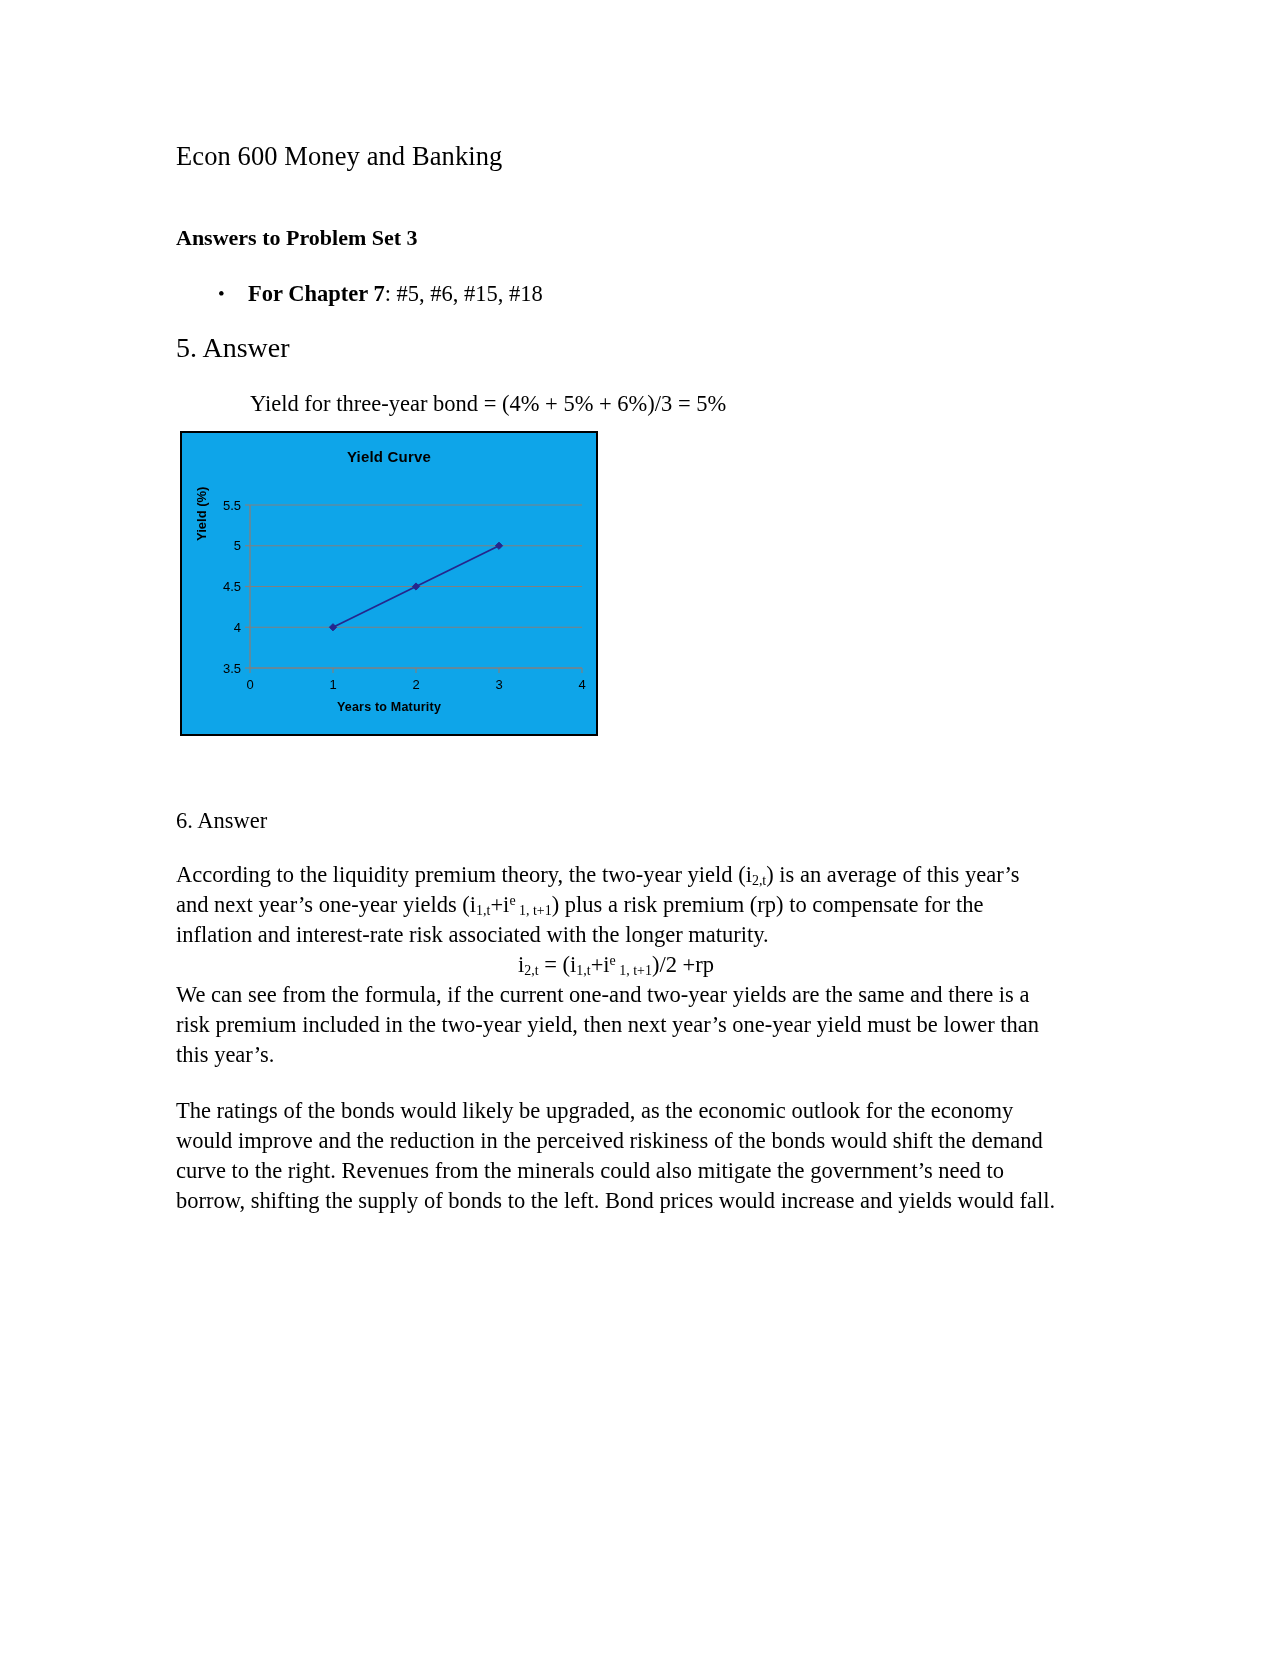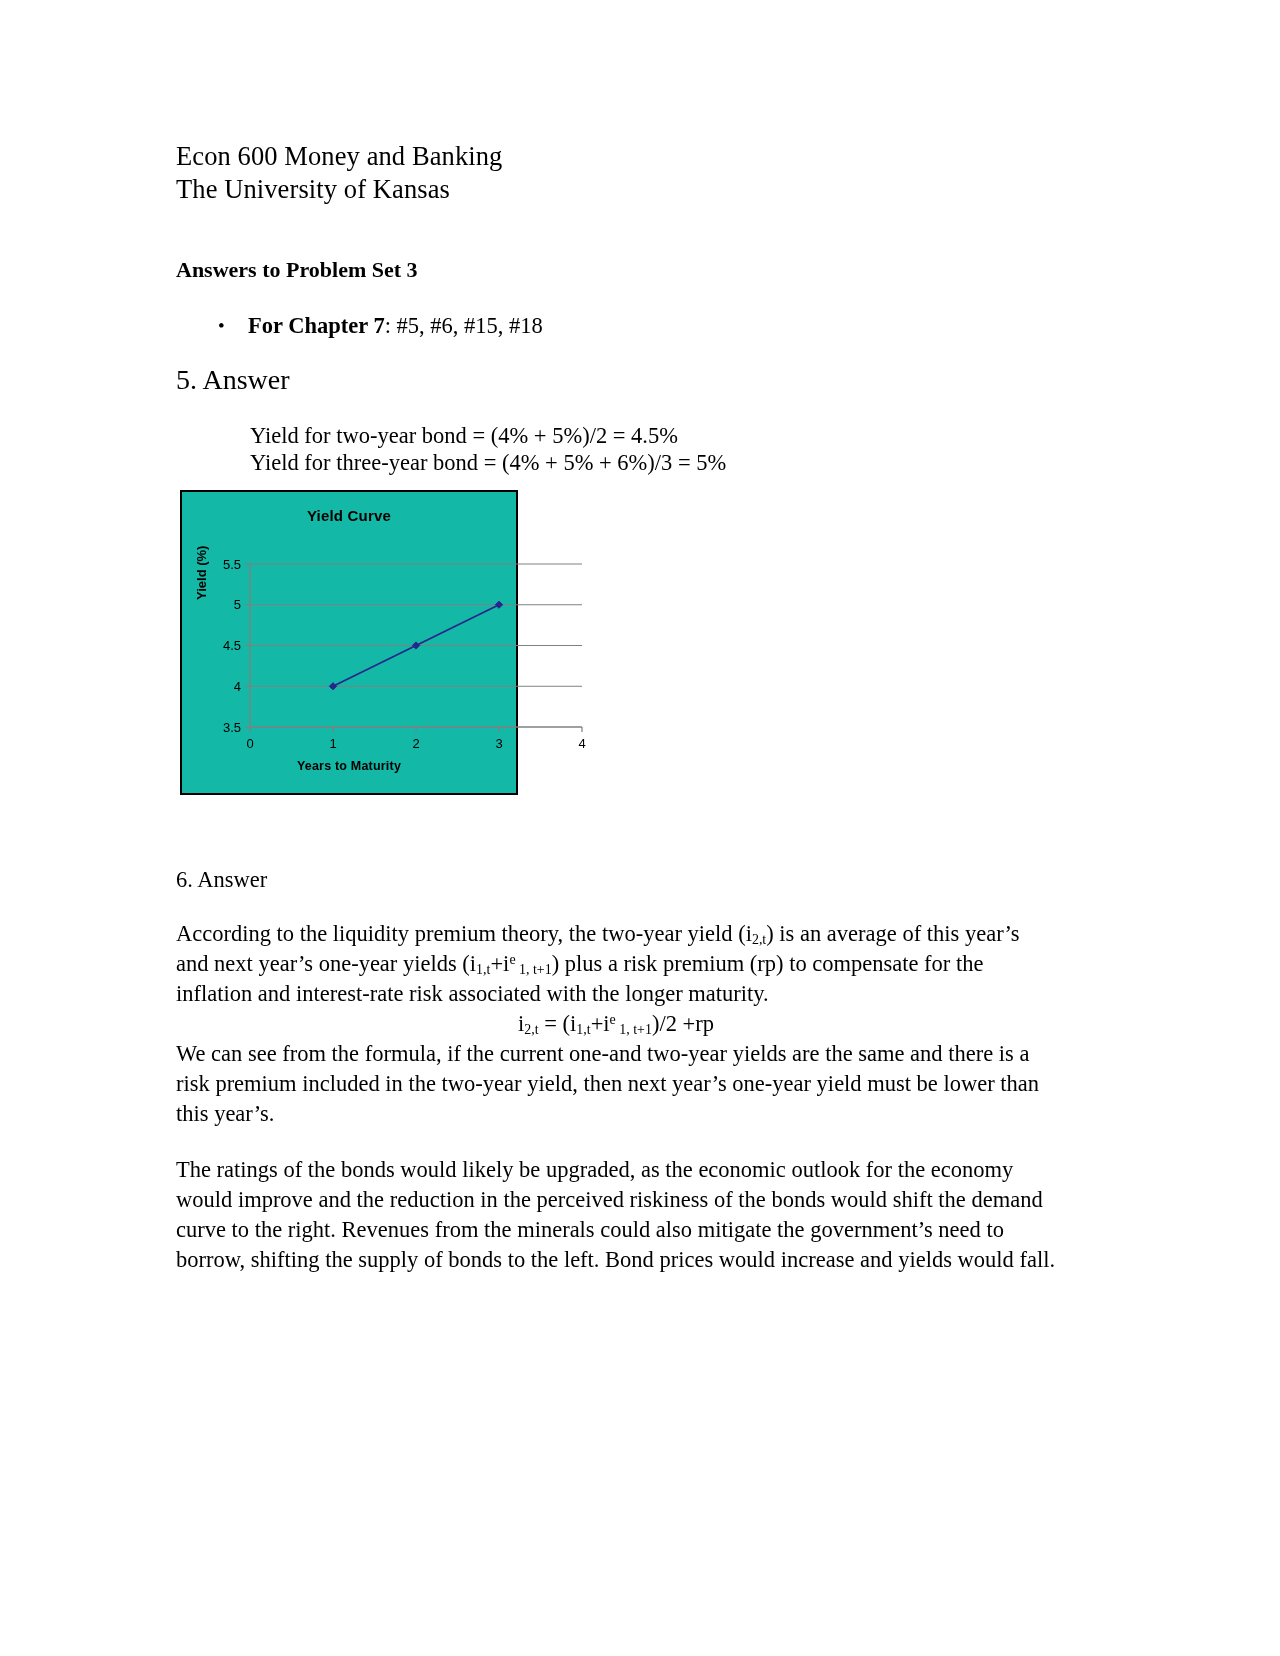--- a/index.html
+++ b/index.html
@@ -74,24 +74,24 @@
     margin-left: 74px;
     font-size: 22.5px;
     line-height: 26.5px;
   }
 
   
   .chart-box {
     position: relative;
     margin-top: 14px;
     margin-left: 4px;
-    width: 338px;
+    width: 418px;
     height: 305px;
     border: 2px solid #000000;
-    background: #14b8a6;
+    background: #0ea5e9;
     box-sizing: border-box;
   }
   .chart-title {
     position: absolute;
     top: 15px;
     left: 0;
     right: 0;
     text-align: center;
     font-family: "Liberation Sans", "DejaVu Sans", sans-serif;
     font-size: 15px;
@@ -154,33 +154,31 @@
   .mt-15-head  { margin-top: 68px; }
   .mt-15-para  { margin-top: 26px; }
 </style>
 </head>
 <body>
 
 <div class="page">
   <div class="content">
 
     <div class="header-line">Econ 600 Money and Banking</div>
-    <div class="header-line">The University of Kansas</div>
 
     <div class="section-heading">Answers to Problem Set 3</div>
 
     <div class="bullet-row">
       <span class="bullet-dot">•</span>
       <span class="bullet-text"><span>For Chapter 7</span><span class="plain">:  #5, #6, #15, #18</span></span>
     </div>
 
     <div class="answer-label">5. Answer</div>
 
     <div class="yield-block">
-      <div>Yield for two-year bond = (4% + 5%)/2 = 4.5%</div>
       <div>Yield for three-year bond = (4% + 5% + 6%)/3 = 5%</div>
     </div>
 
     <div class="chart-box">
       <div class="chart-title">Yield Curve</div>
       <div class="ylabel">Yield (%)</div>
       <div class="xlabel">Years to Maturity</div>
       <svg class="plot-svg" width="414" height="301">
         <g id="chart-render">
             <line x1="68" y1="235" x2="400" y2="235" stroke="#808080" stroke-width="1.4"></line>

